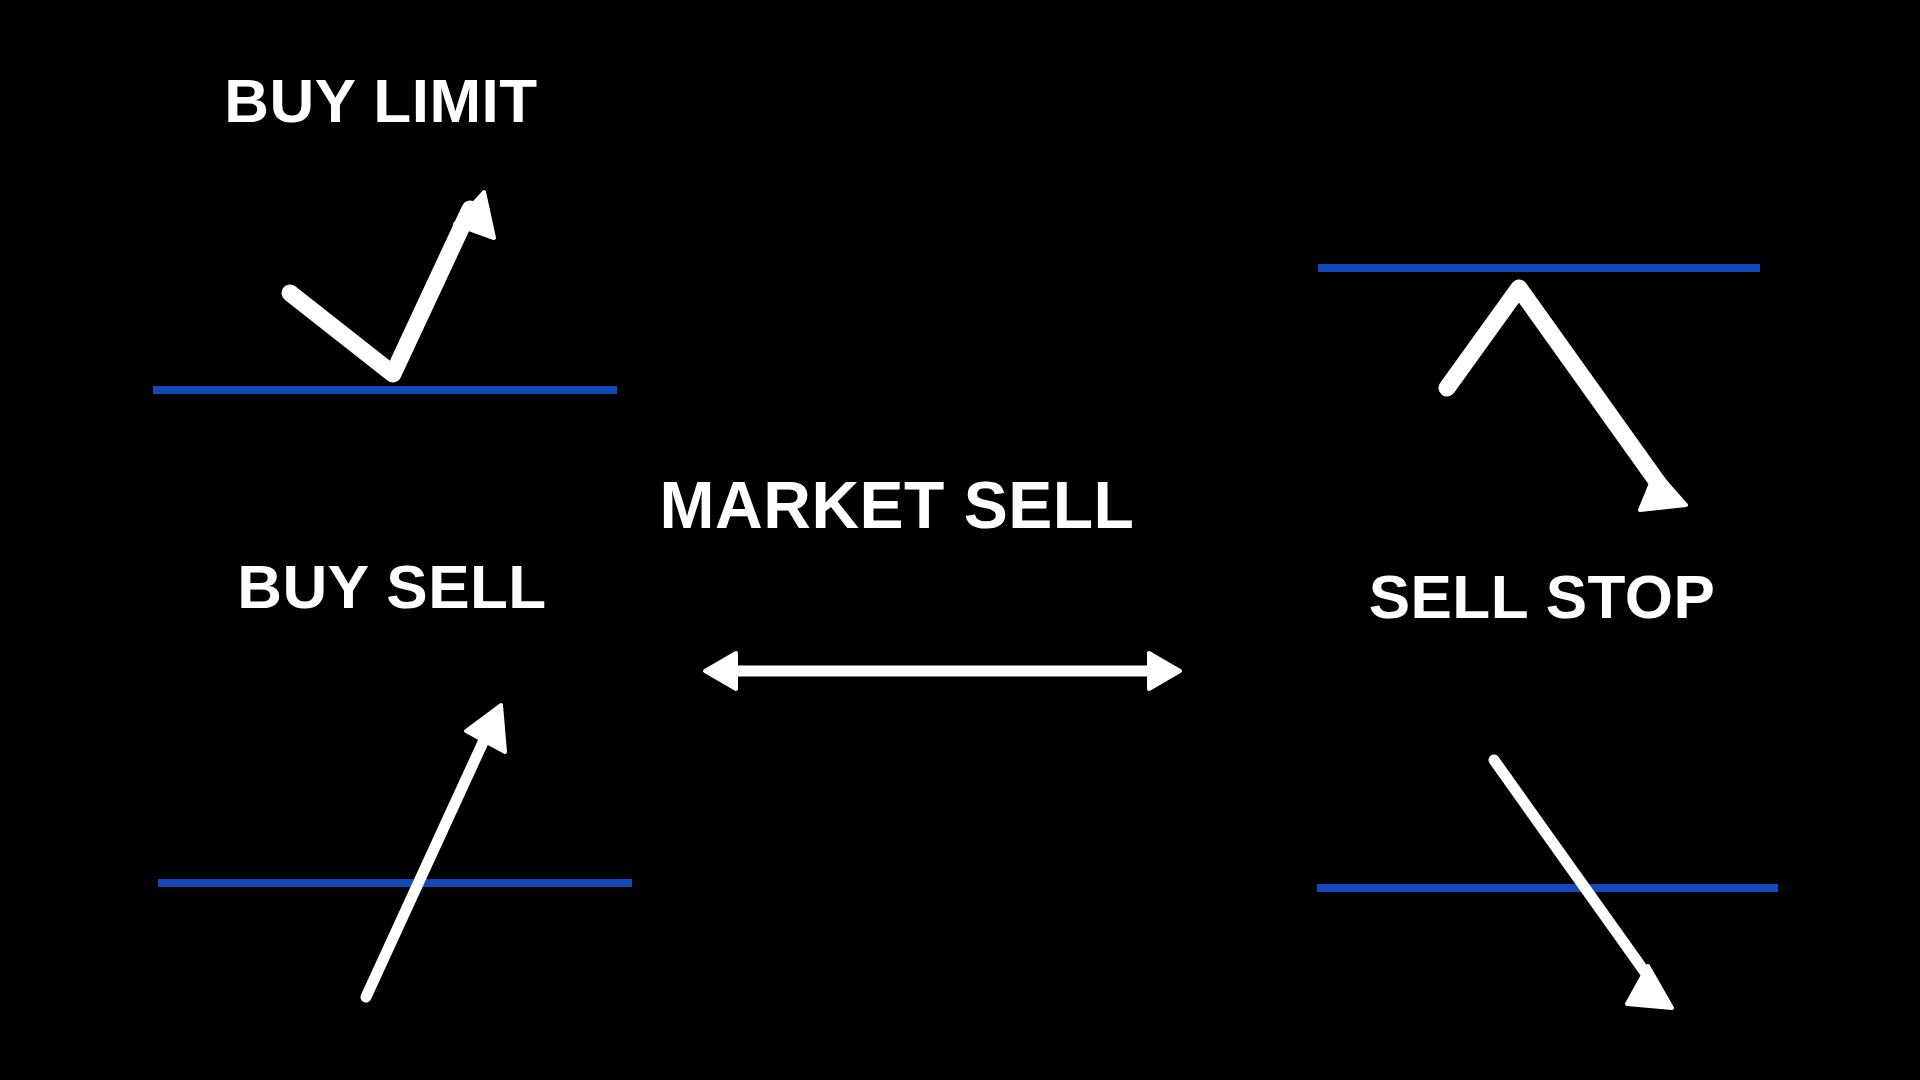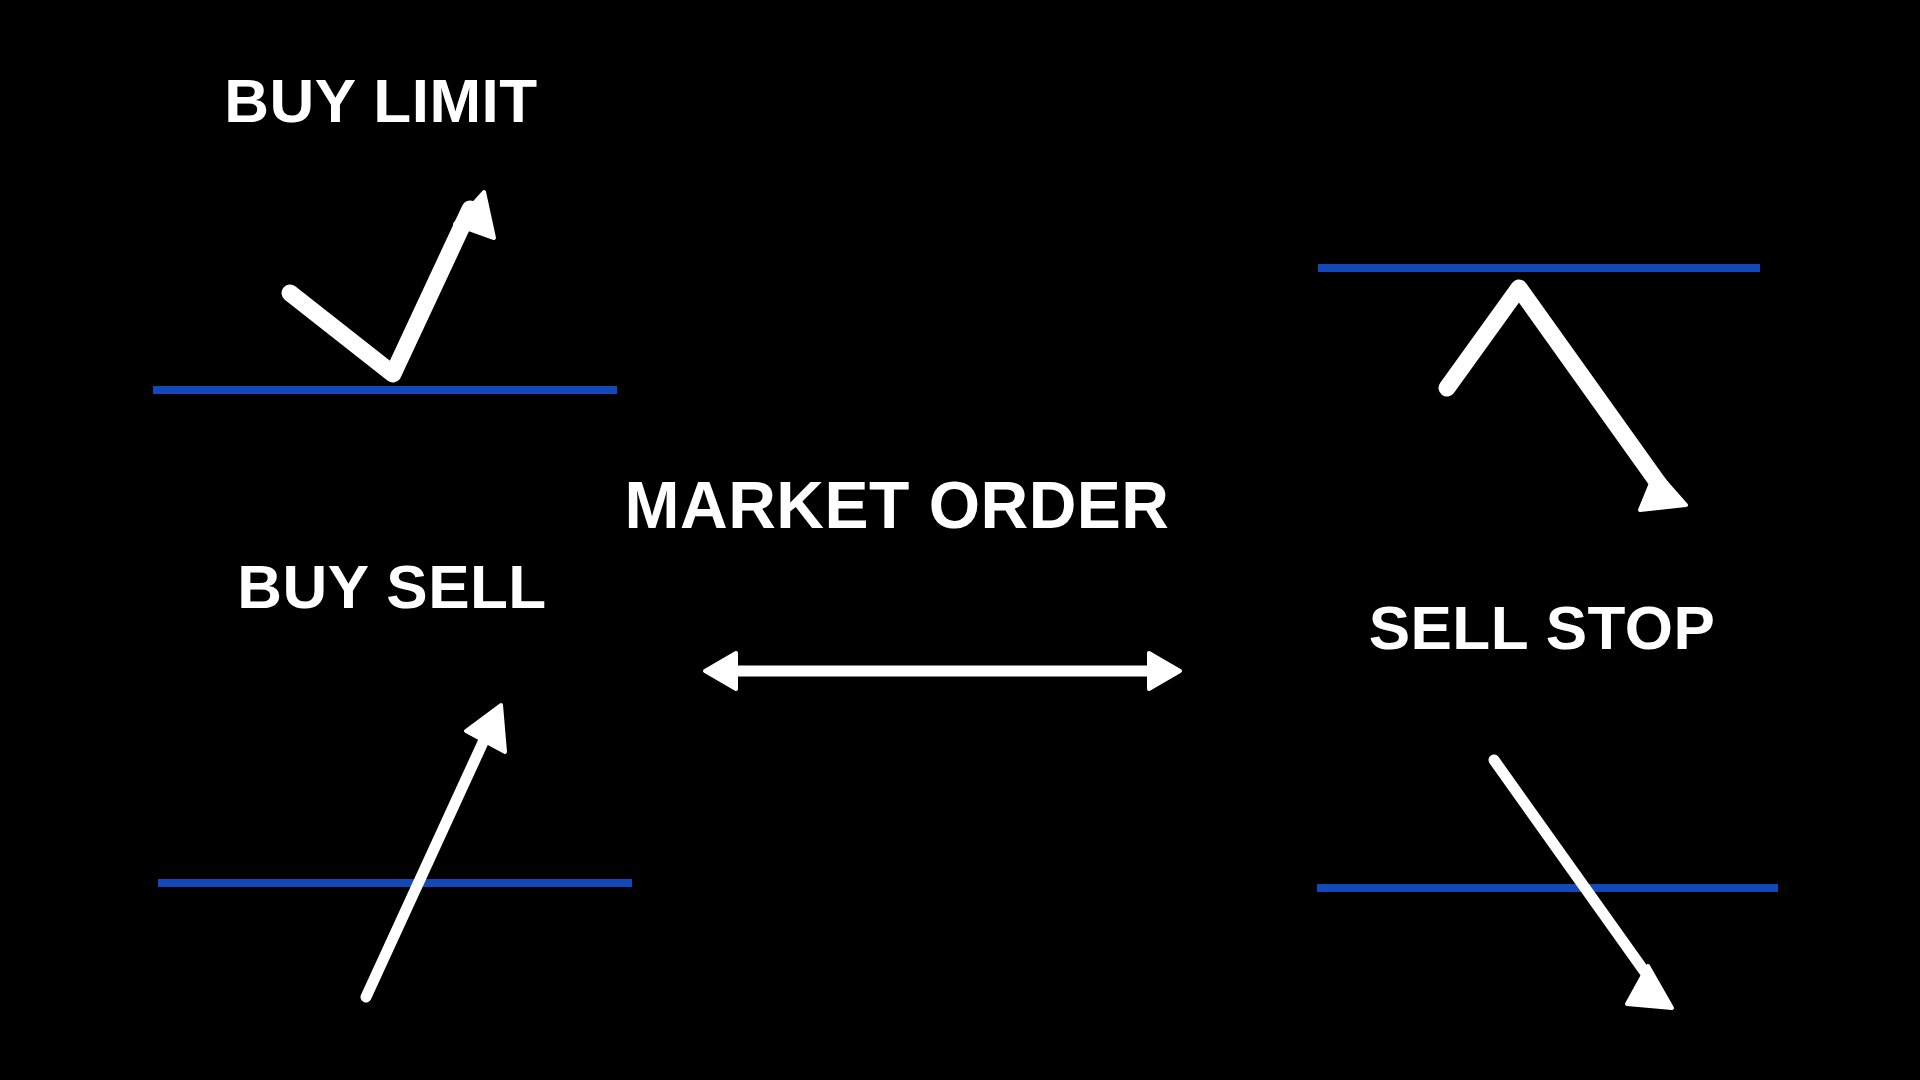--- a/index.html
+++ b/index.html
@@ -110,17 +110,17 @@
       <path class="arrow-head" d="M 1180 671 L 1149 653 L 1149 689 Z"></path>
     </g>
 
   </svg>
 
   <div class="label label-quadrant" style="left:381px; top:101px;">BUY LIMIT</div>
 
 
   <div class="label label-quadrant" style="left:392px; top:587px;">BUY SELL</div>
 
-  <div class="label label-quadrant" style="left:1542px; top:597px;margin-top:31px;">SELL STOP</div>
+  <div class="label label-quadrant" style="left:1542px; top:597px;">SELL STOP</div>
 
-  <div class="label label-center" style="left:897px; top:505px;">MARKET ORDER</div>
+  <div class="label label-center" style="left:897px; top:505px;">MARKET SELL</div>
 
 </div>
 
 </body></html>

